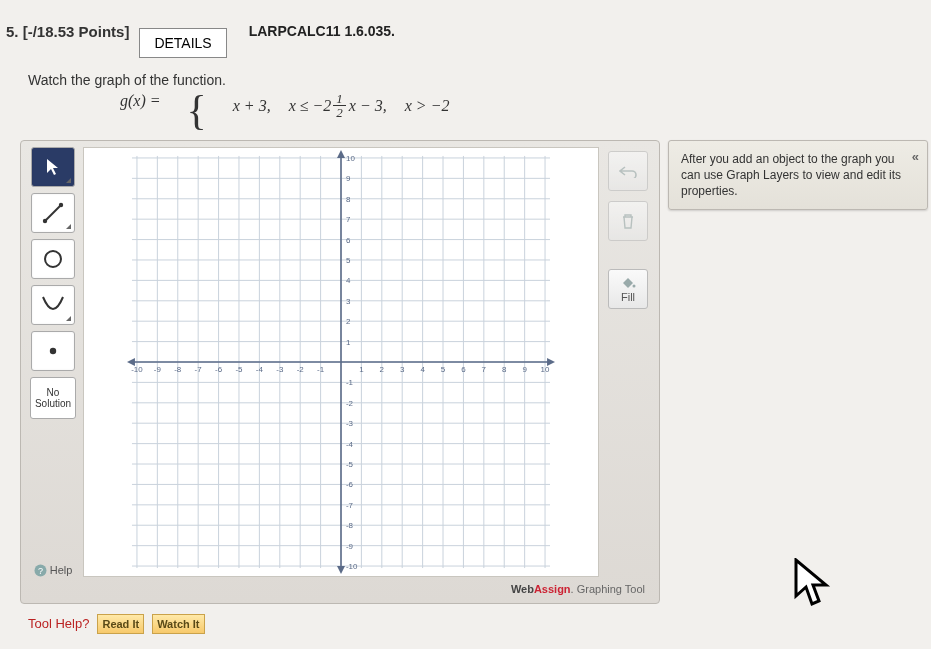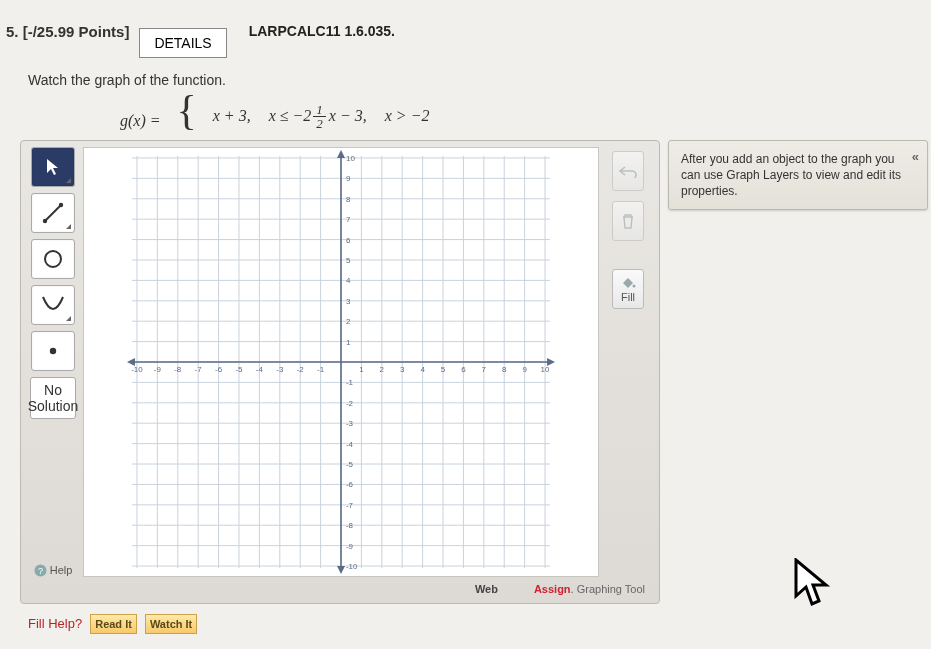--- a/index.html
+++ b/index.html
@@ -24,21 +24,21 @@
       background: #fff;
       padding: 6px 14px;
       font-size: 14px;
       cursor: pointer;
       margin-top: 24px;
     }
     .bookref { font-weight: bold; font-size: 14px; margin-left: 12px; color:#222;}
     .prompt { margin: 6px 0 4px 28px; font-size: 14px; }
     .formula {
       margin: 4px 0 10px 120px;
-      display: flex; align-items: flex-end; gap:16px;
+      display: flex; align-items: flex-start; gap:26px;
       font-family: "Times New Roman", serif;
       font-size: 16px; font-style: italic;
     }
     .brace { font-size: 42px; font-style: normal; line-height: 0.9; }
     .pieces { display:flex; flex-direction:row; gap:2px; }
     .piece { display:flex; gap:18px; align-items:center;}
     .frac { display:inline-flex; flex-direction:column; align-items:center; font-style:italic; line-height:1;}
     .frac .n { border-bottom:1px solid #333; padding:0 3px; font-size:13px;}
     .frac .d { padding:0 3px; font-size:13px;}
 
@@ -71,39 +71,39 @@
       border:1px solid #aaa;
       border-radius:3px;
       display:flex; align-items:center; justify-content:center;
       cursor:pointer;
       box-shadow: inset 0 0 2px rgba(0,0,0,.08);
       position:relative;
     }
     .tool.selected { background:#2a3b66; }
     .tool .corner { position:absolute; right:3px; bottom:3px; width:0;height:0;
       border-left:5px solid transparent; border-bottom:5px solid #666;}
-    .nosol { width:46px; height:42px; font-size:14px; background:#fff; border:1px solid #aaa;
+    .nosol { width:46px; height:42px; font-size:10px; background:#fff; border:1px solid #aaa;
       border-radius:3px; display:flex;align-items:center;justify-content:center;text-align:center;cursor:pointer;}
     .help { display:flex; align-items:center; gap:3px; margin-top:auto; font-size:11px; color:#555; cursor:pointer;}
 
     .grid-wrap { flex:1; background:#fff; border:1px solid #c9c6bf; position:relative; height:430px;}
     svg.grid { width:100%; height:100%; display:block;}
 
     .side-col { width:50px; display:flex; flex-direction:column; gap:10px; align-items:center; padding-top:4px;}
     .side-btn {
-      width:32px; height:40px; background:linear-gradient(#fafafa,#e8e8e8);
+      width:40px; height:40px; background:linear-gradient(#fafafa,#e8e8e8);
       border:1px solid #bbb; border-radius:3px; cursor:pointer;
       display:flex;align-items:center;justify-content:center; flex-direction:column;
       font-size:10px; color:#555;
     }
     .side-btn.disabled { opacity:.6; cursor:default;}
     .fill-lbl { font-size:11px; margin-top:2px;}
 
     .branding { text-align:right; font-size:11px; color:#666; padding:6px 8px 2px 0;}
-    .branding b.wa { color:#444;} .branding b.red { color:#c23;padding-left:36px;}
+    .branding b.wa { color:#444;} .branding b.red { color:#c23;}
 
     
     .layers {
       width:260px;
       background:linear-gradient(#eeece5,#e4e1d9);
       border:1px solid #bcb8b2;
       border-radius:3px;
       padding:10px 12px;
       position:relative;
       box-shadow: 0 1px 2px rgba(0,0,0,.15);
@@ -119,21 +119,21 @@
     .cursor-icon {
       position:absolute; left:792px; top:558px; pointer-events:none;
     }
   </style>
 </head>
 <body>
 
 <div class="header-row">
   <span class="qnum">
     <span>5.</span>
-    <span>[-/25.99 Points]</span>
+    <span>[-/18.53 Points]</span>
   </span>
   <button class="hdr-btn">DETAILS</button>
   <span class="bookref">LARPCALC11 1.6.035.</span>
 </div>
 
 <div class="prompt">Watch the graph of the function.</div>
 
 <div class="formula">
   <span>g(x) =</span>
   <span class="brace">{</span>
@@ -331,20 +331,20 @@
     </div>
   </div>
 
   <div class="layers">
     <span class="collapse">«</span>
     <p>After you add an object to the graph you can use Graph Layers to view and edit its properties.</p>
   </div>
 </div>
 
 <div class="need-help">
-  <span>Fill Help?</span>
+  <span>Tool Help?</span>
   <button class="nh-btn">Read It</button>
   <button class="nh-btn">Watch It</button>
 </div>
 
 <svg class="cursor-icon" width="42" height="50" viewBox="0 0 42 50">
   <path d="M4 2 L4 38 L14 29 L20 46 L27 43 L21 27 L34 27 Z" fill="#fff" stroke="#000" stroke-width="3"></path>
 </svg>
 
 </body></html>

